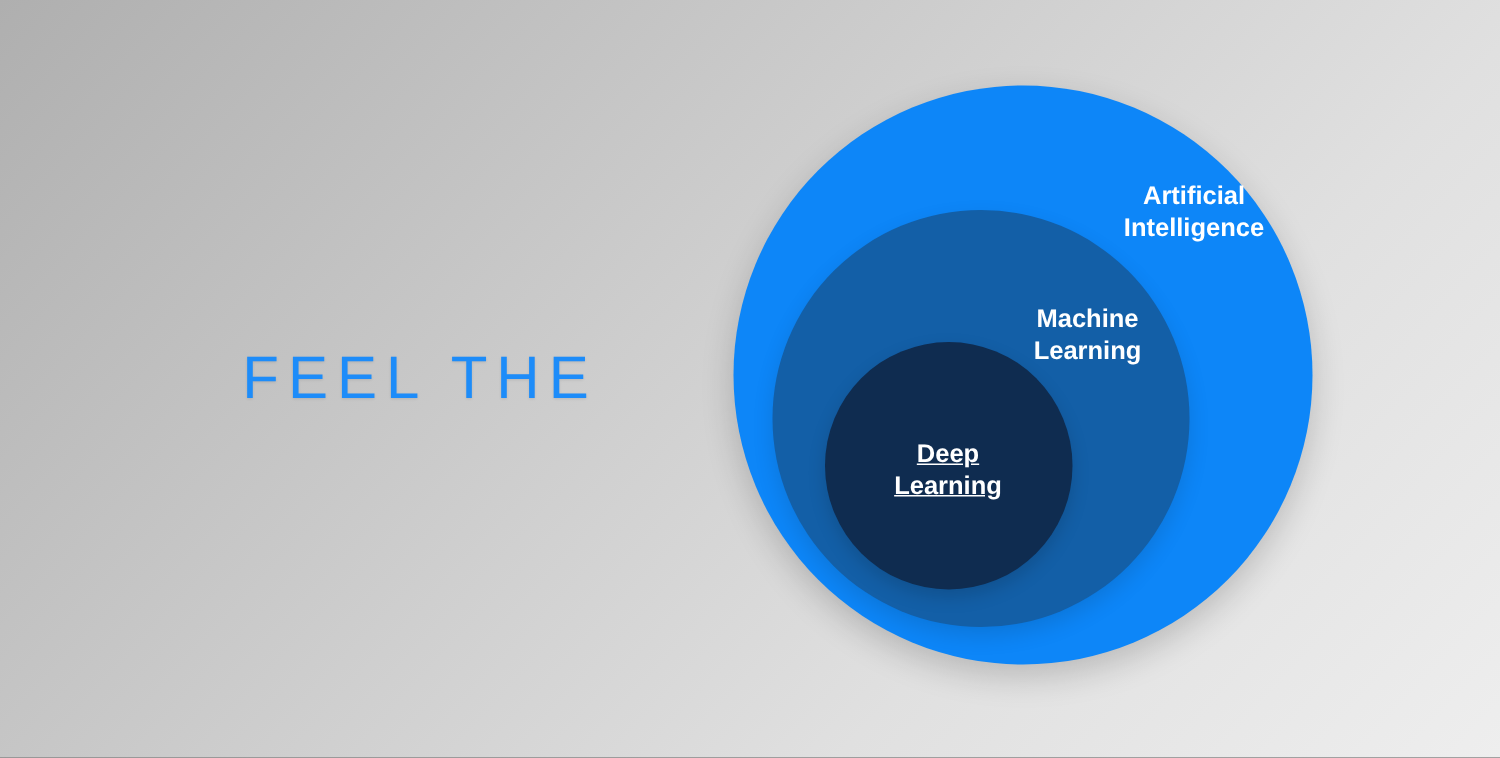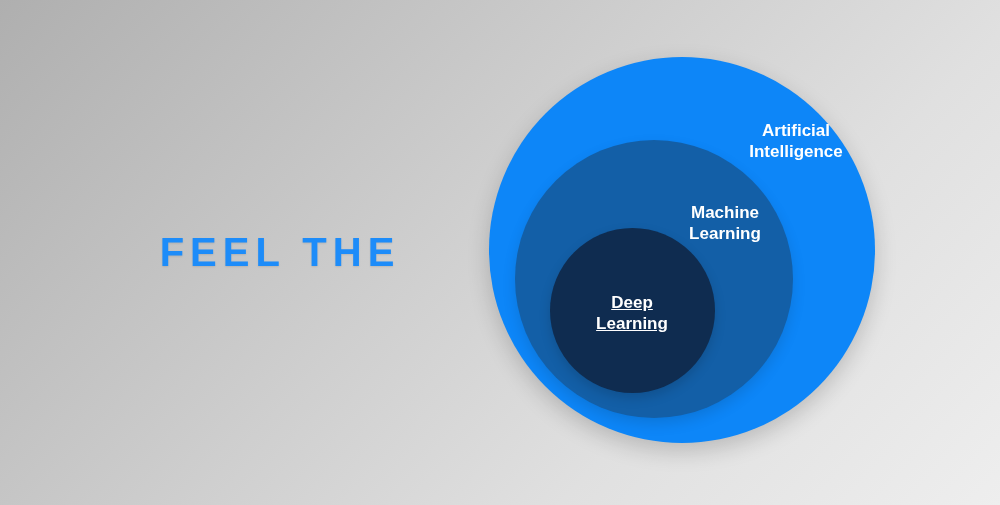--- a/index.html
+++ b/index.html
@@ -16,21 +16,21 @@
     font-family: "Liberation Sans", sans-serif;
   }
   .title {
     position: absolute;
     left: 280px;
     top: 252px;
     transform: translate(-50%, -50%);
     text-align: center;
     color: #1d8cf9;
     font-size: 40px;
-    font-weight: 700;
+    font-weight: 400;
     letter-spacing: 6px;
     line-height: 40px;
     white-space: nowrap;
     text-shadow: 0 1px 2px rgba(0,0,0,0.10);
   }
   .title-line { display: block; }
   .circle {
     position: absolute;
     border-radius: 50%;
   }

